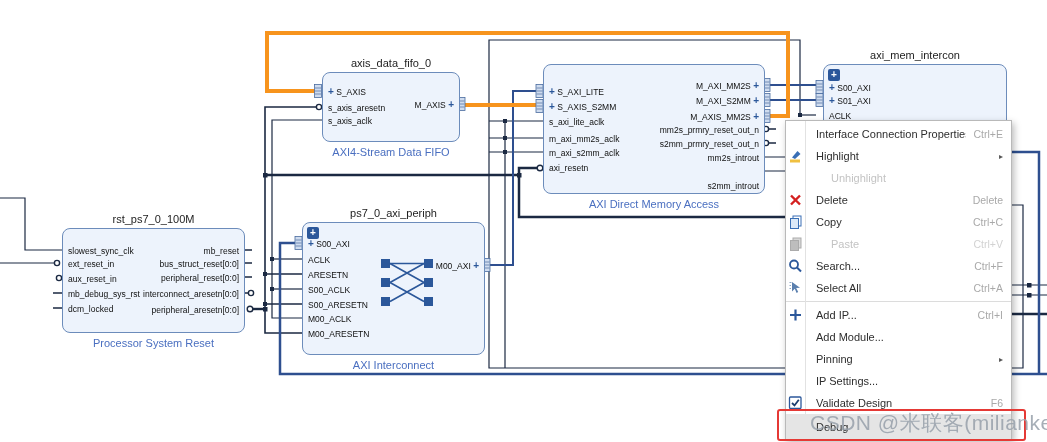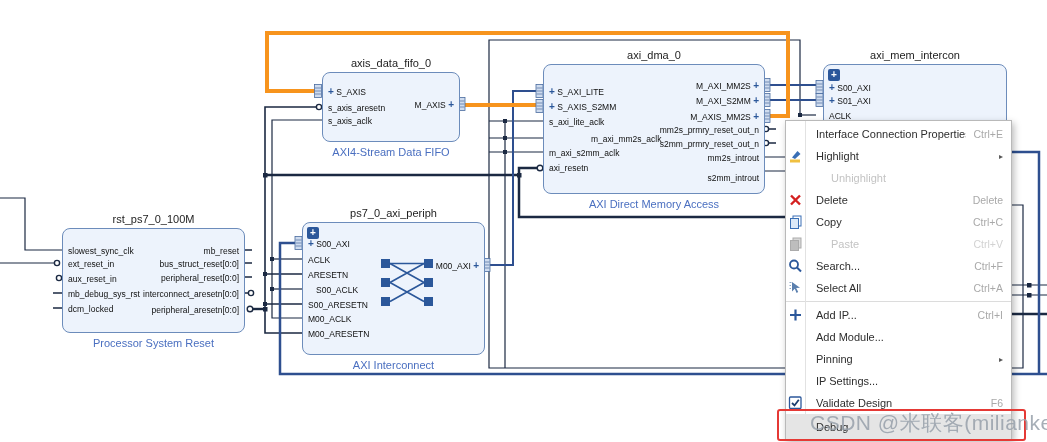--- a/index.html
+++ b/index.html
@@ -137,34 +137,33 @@
   <div class="block" style="left:322px;top:72px;width:136px;height:68px;">
     <div class="btitle">axis_data_fifo_0</div>
     <div class="port l" style="top:14px;"><span class="plus">+</span> <span>S_AXIS</span></div>
     <div class="port l" style="top:30px;">s_axis_aresetn</div>
     <div class="port l" style="top:43px;">s_axis_aclk</div>
     <div class="port r" style="top:27px;"><span>M_AXIS</span> <span class="plus">+</span></div>
     <div class="bcap">AXI4-Stream Data FIFO</div>
   </div>
 
   <div class="block" style="left:543px;top:64px;width:220px;height:128px;">
-    <div class="btitle">axi_dma_0</div>
     <div class="port l" style="top:22px;"><span class="plus">+</span> <span>S_AXI_LITE</span></div>
     <div class="port l" style="top:37px;"><span class="plus">+</span> <span>S_AXIS_S2MM</span></div>
     <div class="port l" style="top:52px;">s_axi_lite_aclk</div>
-    <div class="port l" style="top:69px;margin-left:42px;">m_axi_mm2s_aclk</div>
+    <div class="port l" style="top:69px;">m_axi_mm2s_aclk</div>
     <div class="port l" style="top:83px;">m_axi_s2mm_aclk</div>
     <div class="port l" style="top:98px;">axi_resetn</div>
     <div class="port r" style="top:16px;"><span>M_AXI_MM2S</span> <span class="plus">+</span></div>
     <div class="port r" style="top:31px;padding-left:48px;"><span>M_AXI_S2MM</span> <span class="plus">+</span></div>
     <div class="port r" style="top:47px;"><span>M_AXIS_MM2S</span> <span class="plus">+</span></div>
     <div class="port r" style="top:60px;padding-left:24px;">mm2s_prmry_reset_out_n</div>
     <div class="port r" style="top:74px;">s2mm_prmry_reset_out_n</div>
     <div class="port r" style="top:88px;">mm2s_introut</div>
-    <div class="port r" style="top:108px;">s2mm_introut</div>
+    <div class="port r" style="top:116px;">s2mm_introut</div>
     <div class="bcap">AXI Direct Memory Access</div>
   </div>
 
   <div class="block" style="left:823px;top:64px;width:182px;height:120px;">
     <div class="btitle">axi_mem_intercon</div>
     <div class="expand">+</div>
     <div class="port l" style="top:18px;"><span class="plus">+</span> <span>S00_AXI</span></div>
     <div class="port l" style="top:31px;"><span class="plus">+</span> <span>S01_AXI</span></div>
     <div class="port l" style="top:46px;">ACLK</div>
   </div>
@@ -183,21 +182,21 @@
     <div class="port r" style="top:76px;">peripheral_aresetn[0:0]</div>
     <div class="bcap">Processor System Reset</div>
   </div>
 
   <div class="block" style="left:302px;top:222px;width:181px;height:131px;">
     <div class="btitle">ps7_0_axi_periph</div>
     <div class="expand">+</div>
     <div class="port l" style="top:16px;"><span class="plus">+</span> <span>S00_AXI</span></div>
     <div class="port l" style="top:32px;">ACLK</div>
     <div class="port l" style="top:47px;">ARESETN</div>
-    <div class="port l" style="top:62px;margin-left:8px;">S00_ACLK</div>
+    <div class="port l" style="top:62px;">S00_ACLK</div>
     <div class="port l" style="top:77px;">S00_ARESETN</div>
     <div class="port l" style="top:91px;">M00_ACLK</div>
     <div class="port l" style="top:106px;">M00_ARESETN</div>
     <div class="port r" style="top:38px;"><span>M00_AXI</span> <span class="plus">+</span></div>
     <svg class="xbar" style="left:78px;top:36px;" width="52" height="50">
       <g fill="#2b579a">
           <rect x="0" y="0" width="9" height="9"></rect>
           <rect x="43" y="0" width="9" height="9"></rect>
       <rect x="0" y="19" width="9" height="9"></rect>
           <rect x="43" y="19" width="9" height="9"></rect>

